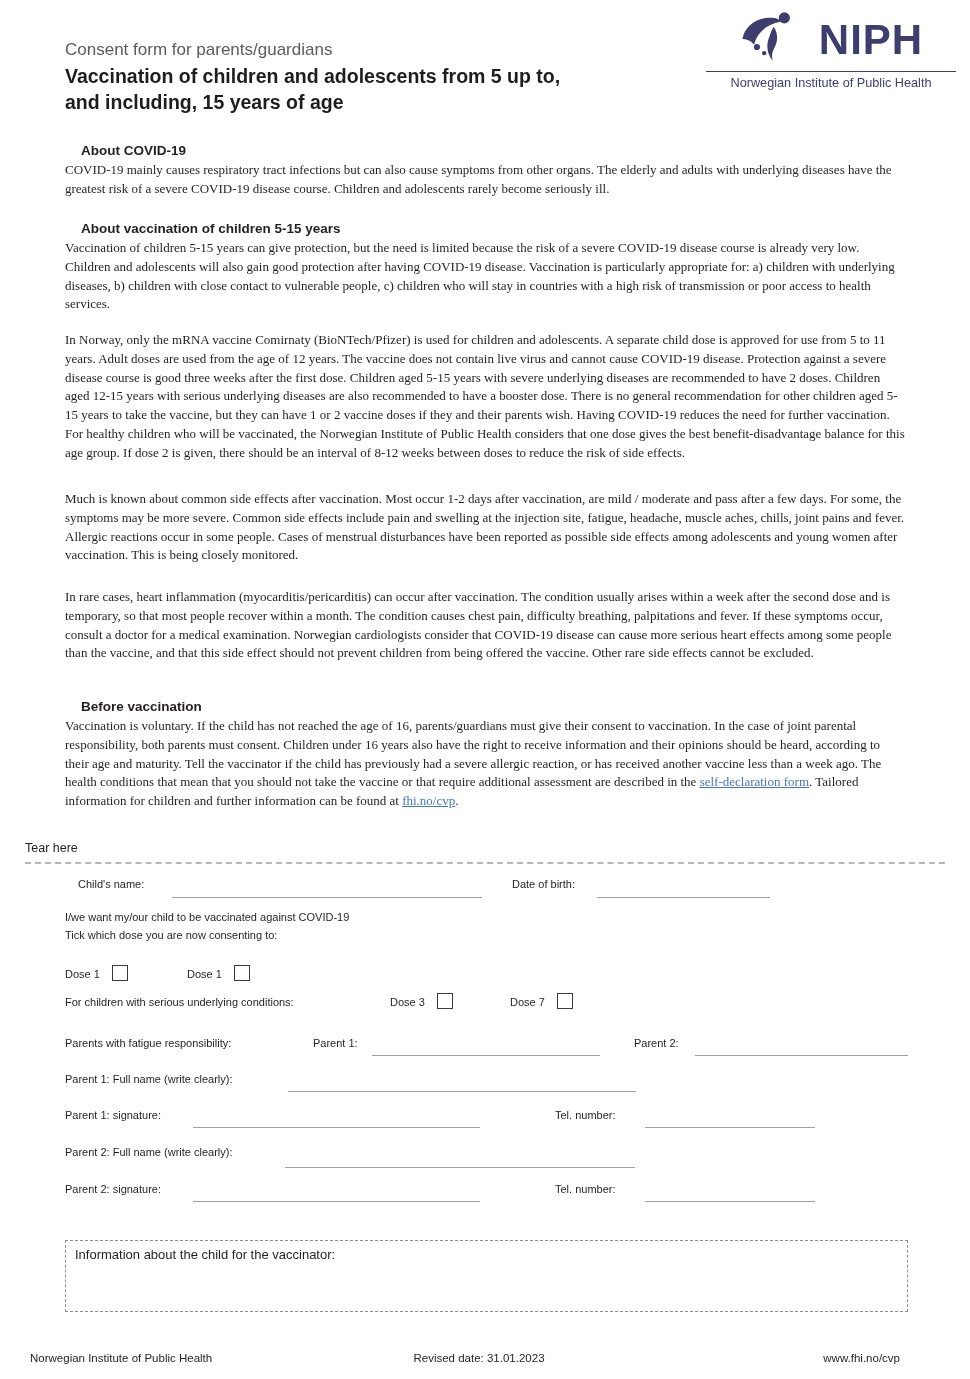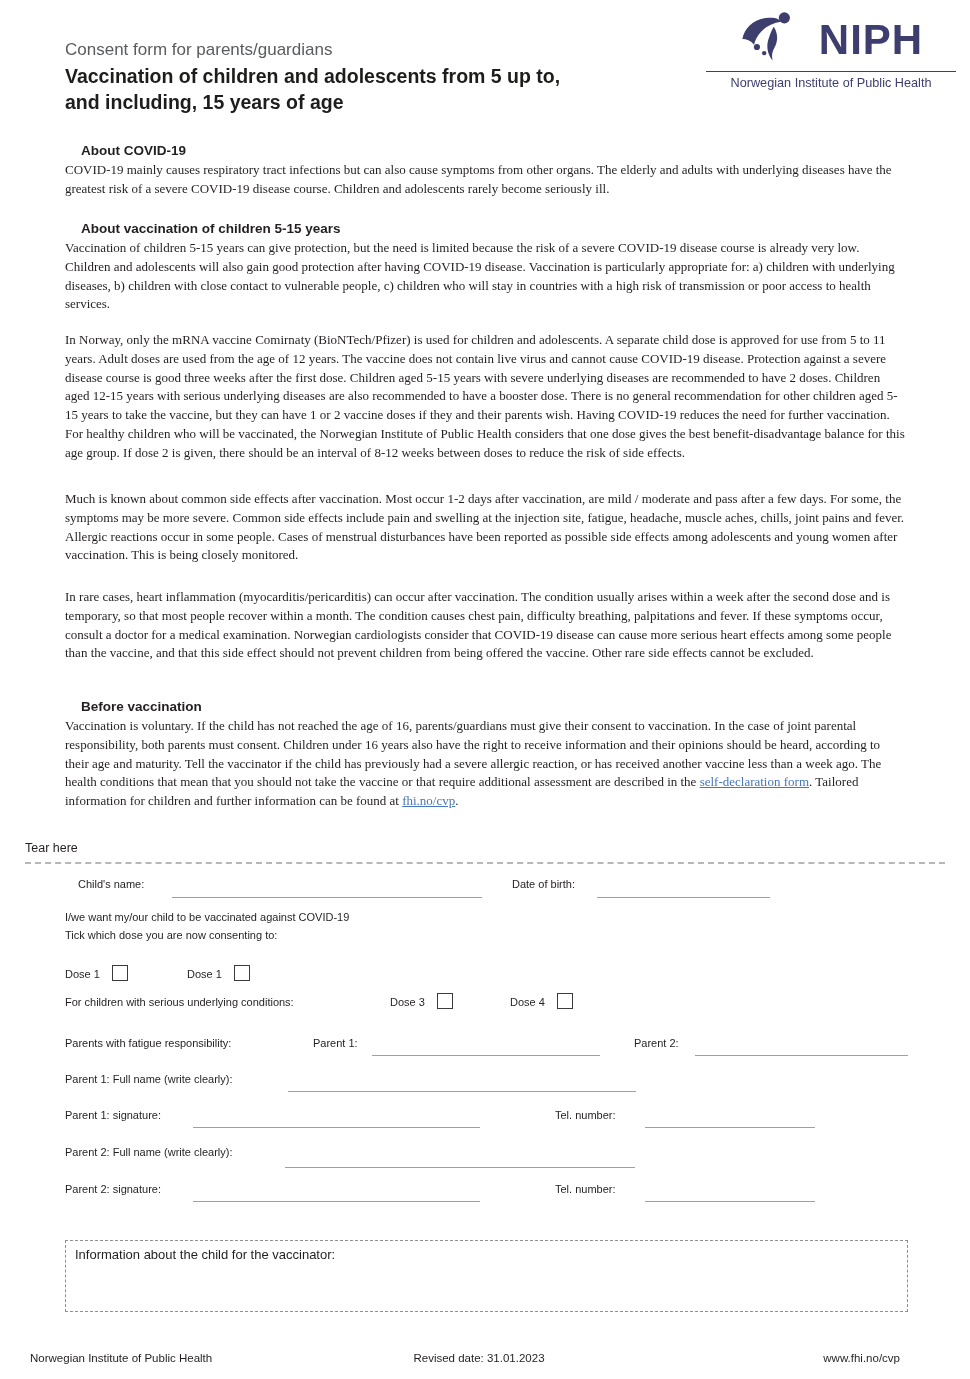--- a/index.html
+++ b/index.html
@@ -103,21 +103,21 @@
   <div class="lbl" style="left:65px; top:929px">Tick which dose you are now consenting to:</div>
 
   <div class="lbl" style="left:65px; top:968px">Dose 1</div>
   <div class="cb" style="left:112px; top:965px"></div>
   <div class="lbl" style="left:187px; top:968px">Dose 1</div>
   <div class="cb" style="left:234px; top:965px"></div>
 
   <div class="lbl" style="left:65px; top:996px">For children with serious underlying conditions:</div>
   <div class="lbl" style="left:390px; top:996px">Dose 3</div>
   <div class="cb" style="left:437px; top:993px"></div>
-  <div class="lbl" style="left:510px; top:996px">Dose 4</div>
+  <div class="lbl" style="left:510px; top:996px">Dose 7</div>
   <div class="cb" style="left:557px; top:993px"></div>
 
   <div class="lbl" style="left:65px; top:1037px">Parents with fatigue responsibility:</div>
   <div class="lbl" style="left:313px; top:1037px">Parent 1:</div>
   <div class="uline" style="left:372px; top:1055px; width:228px"></div>
   <div class="lbl" style="left:634px; top:1037px">Parent 2:</div>
   <div class="uline" style="left:695px; top:1055px; width:213px"></div>
 
   <div class="lbl" style="left:65px; top:1073px">Parent 1: Full name (write clearly):</div>
   <div class="uline" style="left:288px; top:1091px; width:348px"></div>

